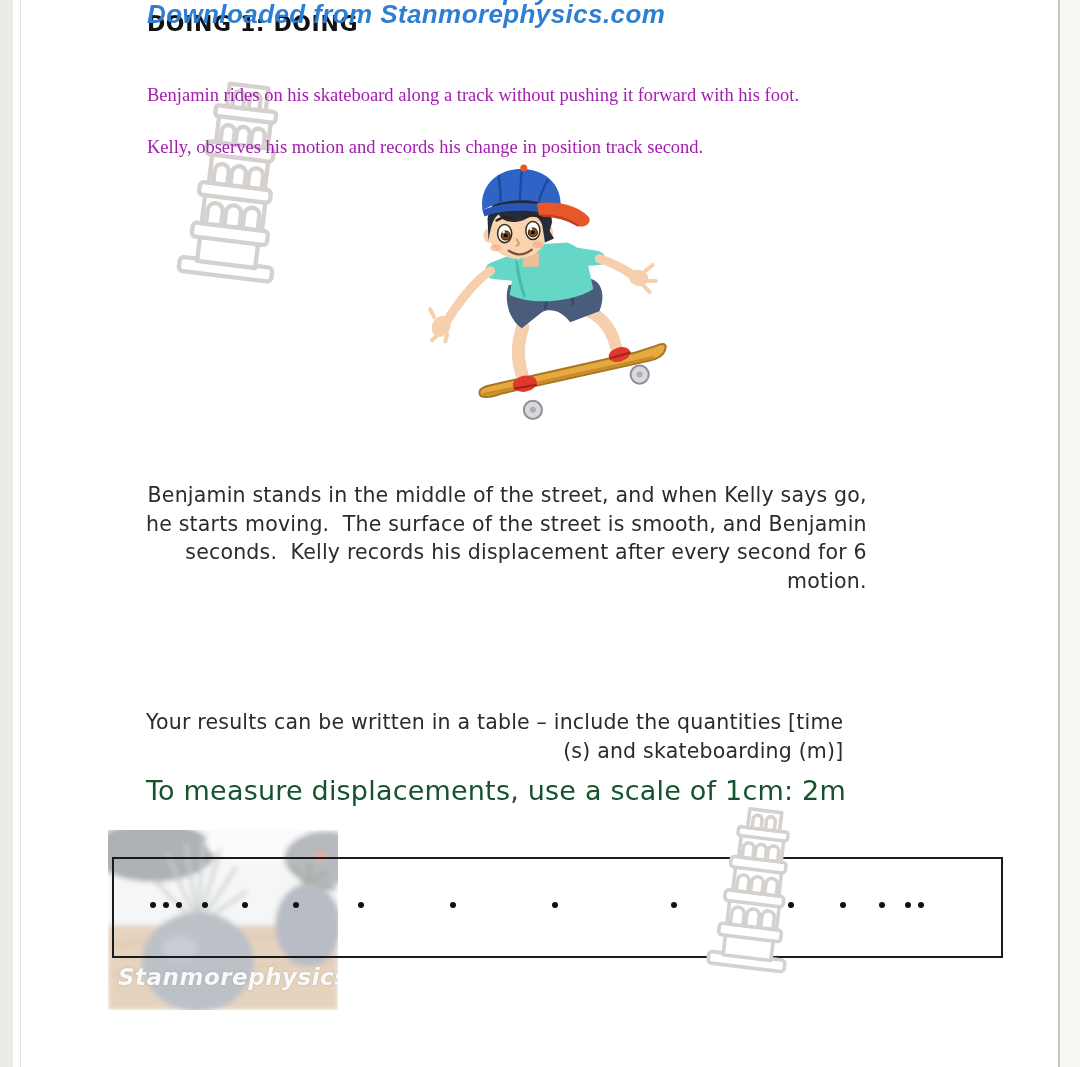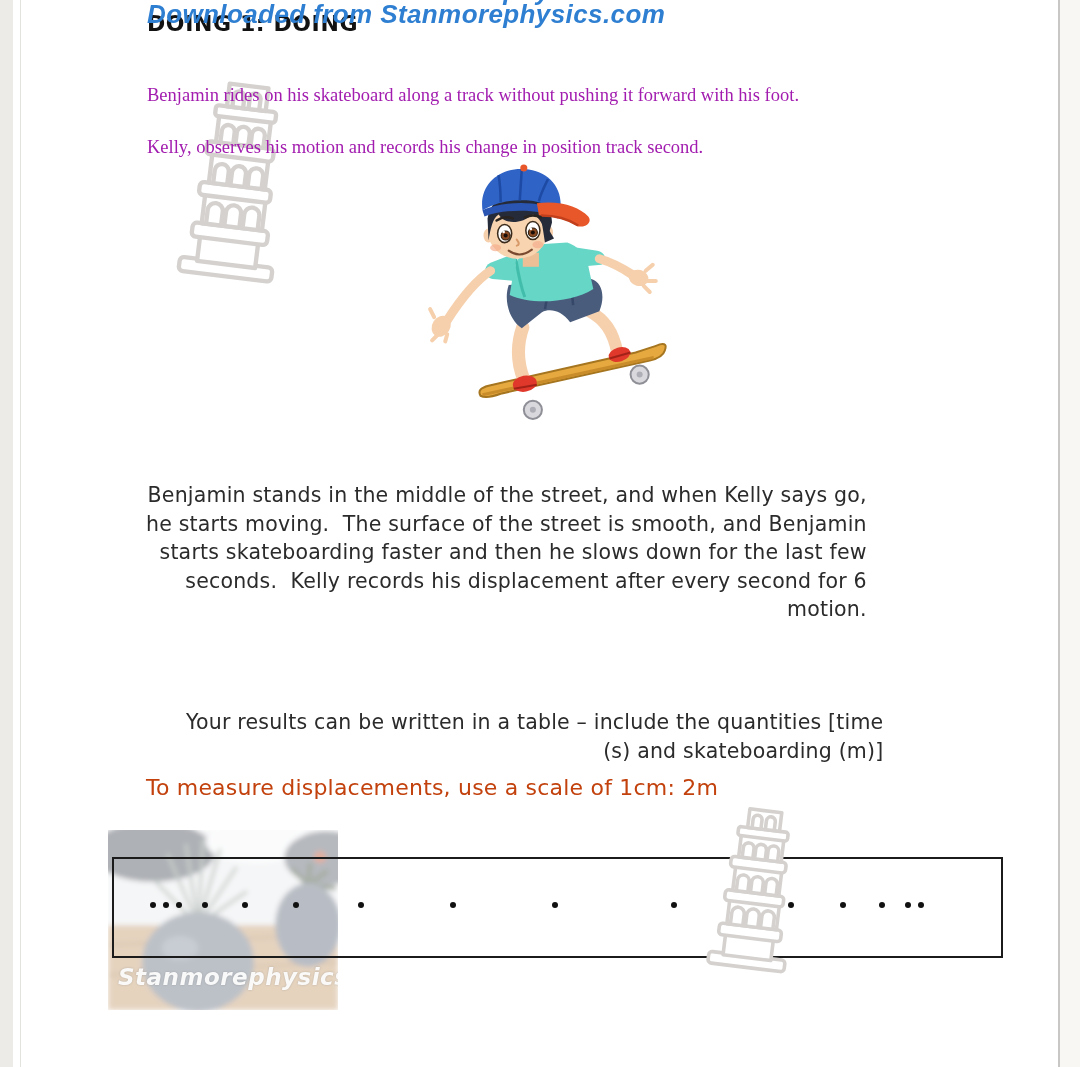--- a/index.html
+++ b/index.html
@@ -39,24 +39,24 @@
   }
 
   
   .hw{z-index:2;text-align:right;}
   .hw-line{
     font-family:"DejaVu Sans",sans-serif;font-size:20.5px;line-height:28.6px;
     color:#2b2b2b;letter-spacing:0.2px;white-space:pre;
   }
   .story{left:146px;top:481px;}
   .results{left:146px;top:638px;}
-  .tableinfo{left:146px;top:708px;margin-left:40px;}
+  .tableinfo{left:146px;top:708px;}
   .scale-line{
     left:146px;top:775px;font-family:"DejaVu Sans",sans-serif;
-    font-size:22px;color:#c2410c;letter-spacing:0.2px;white-space:pre;z-index:2;
+    font-size:27px;color:#14532d;letter-spacing:0.2px;white-space:pre;z-index:2;
   }
 
   
   .tower-top{left:163px;top:80px;width:130px;height:207px;z-index:1;}
   .tower-bottom{left:695px;top:806px;width:107px;height:170px;z-index:6;}
 
   
   .skater{left:420px;top:158px;width:262px;height:272px;z-index:2;}
 
   
@@ -179,21 +179,20 @@
   <path d="M76,62 Q84,57 92,60 M104,59 Q112,55 120,59" stroke="#2a2420" stroke-width="2.5" fill="none" stroke-linecap="round"></path>
   <path d="M96,81 Q100,86 96,87" stroke="#d89a6a" stroke-width="2" fill="none" stroke-linecap="round"></path>
   <path d="M88,92 Q99,100 111,91" stroke="#7a4a30" stroke-width="2" fill="none" stroke-linecap="round"></path>
   <ellipse cx="75" cy="89" rx="5.5" ry="3.5" fill="#f4ab8a" opacity="0.65"></ellipse>
   <ellipse cx="117" cy="86" rx="5.5" ry="3.5" fill="#f4ab8a" opacity="0.65"></ellipse>
 </svg>
 
 <div class="abs hw story">
   <div class="hw-line">Benjamin stands in the middle of the street, and when Kelly says go,</div>
   <div class="hw-line">he starts moving.  The surface of the street is smooth, and Benjamin</div>
-  <div class="hw-line">starts skateboarding faster and then he slows down for the last few</div>
   <div class="hw-line">seconds.  Kelly records his displacement after every second for 6</div>
   <div class="hw-line">motion.</div>
 </div>
 
 <div class="abs hw results">
 </div>
 
 <div class="abs hw tableinfo">
   <div class="hw-line">Your results can be written in a table – include the quantities [time</div>
   <div class="hw-line">(s) and skateboarding (m)]</div>

